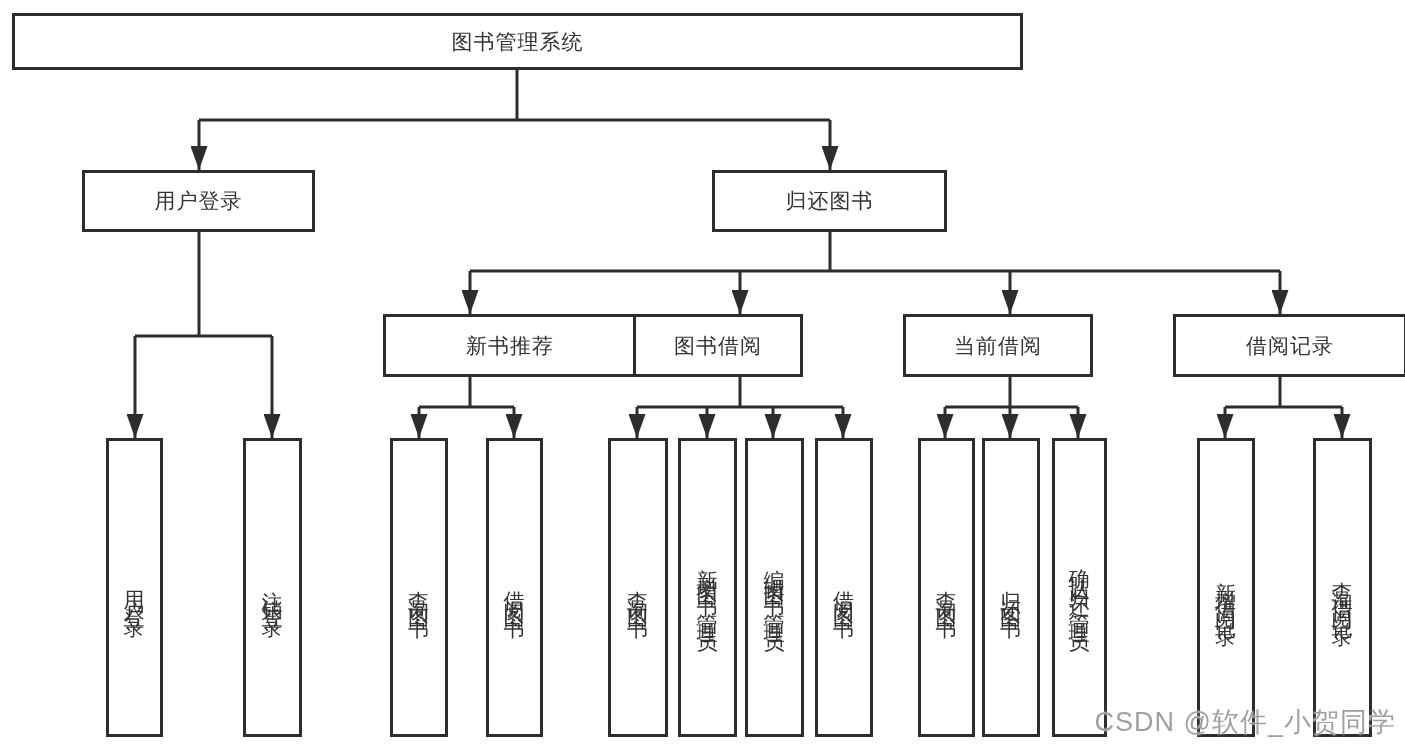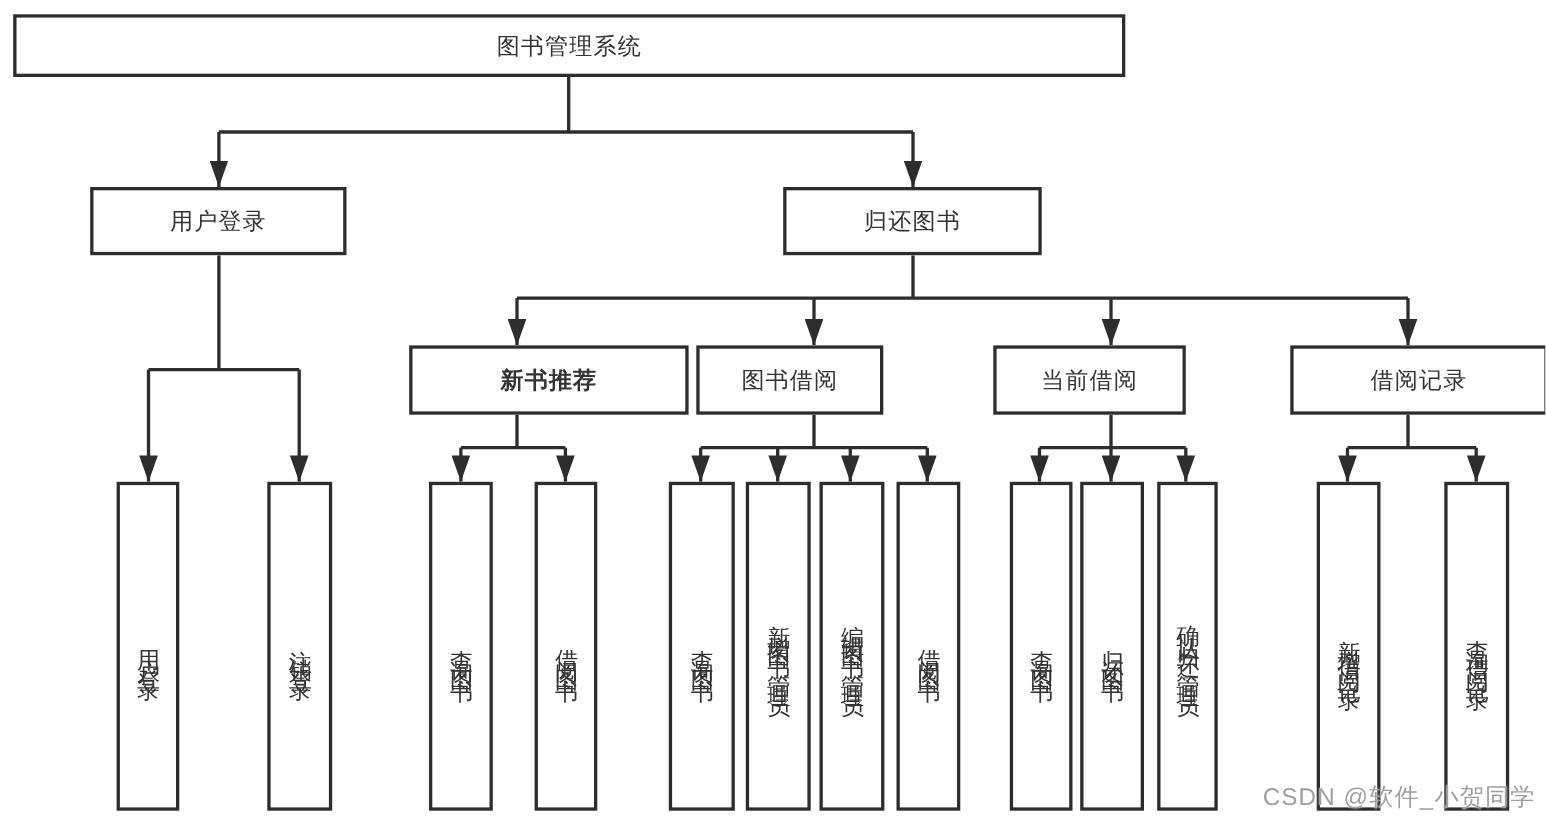--- a/index.html
+++ b/index.html
@@ -28,41 +28,41 @@
     writing-mode:vertical-rl;
     text-orientation:mixed;
     letter-spacing:9px;
     line-height:1;
     padding-top:9px;
   }
   
   .n-root  { left:12px;  top:13px;  width:1011px; height:57px; }
   .n-ul    { left:82px;  top:170px; width:233px;  height:62px; }
   .n-bm    { left:712px; top:170px; width:235px;  height:62px; }
-  .n-l3a   { left:372px; top:314px; width:254px;  height:63px;font-weight:bold; }
+  .n-l3a   { left:383px; top:314px; width:254px;  height:63px; }
   .n-l3b   { left:633px; top:314px; width:170px;  height:63px; }
-  .n-l3c   { left:903px; top:314px; width:175px;  height:63px; }
+  .n-l3c   { left:903px; top:314px; width:190px;  height:63px; }
   .n-l3d   { left:1173px;top:314px; width:234px;  height:63px; }
   .n-a1 { left:106px;  top:438px; width:57px; height:299px; }
   .n-a2 { left:243px;  top:438px; width:59px; height:299px; }
   .n-b1 { left:390px;  top:438px; width:58px; height:299px; }
   .n-b2 { left:486px;  top:438px; width:57px; height:299px; }
   .n-c1 { left:608px;  top:438px; width:60px; height:299px; }
   .n-c2 { left:678px;  top:438px; width:59px; height:299px; }
   .n-c3 { left:745px;  top:438px; width:59px; height:299px; }
   .n-c4 { left:815px;  top:438px; width:58px; height:299px; }
   .n-d1 { left:918px;  top:438px; width:57px; height:299px; }
   .n-d2 { left:982px;  top:438px; width:58px; height:299px; }
   .n-d3 { left:1052px; top:438px; width:55px; height:299px; }
   .n-e1 { left:1197px; top:438px; width:58px; height:299px; }
   .n-e2 { left:1313px; top:438px; width:59px; height:299px; }
   .watermark {
     position:absolute;
     right:9px; bottom:7px;
-    font-size:22px;
+    font-size:27px;
     color:#a0a0a0;
     letter-spacing:1px;
     text-shadow:0 0 2px rgba(255,255,255,0.9);
     z-index:3;
     white-space:nowrap;
   }
 </style>
 </head>
 <body>
 

